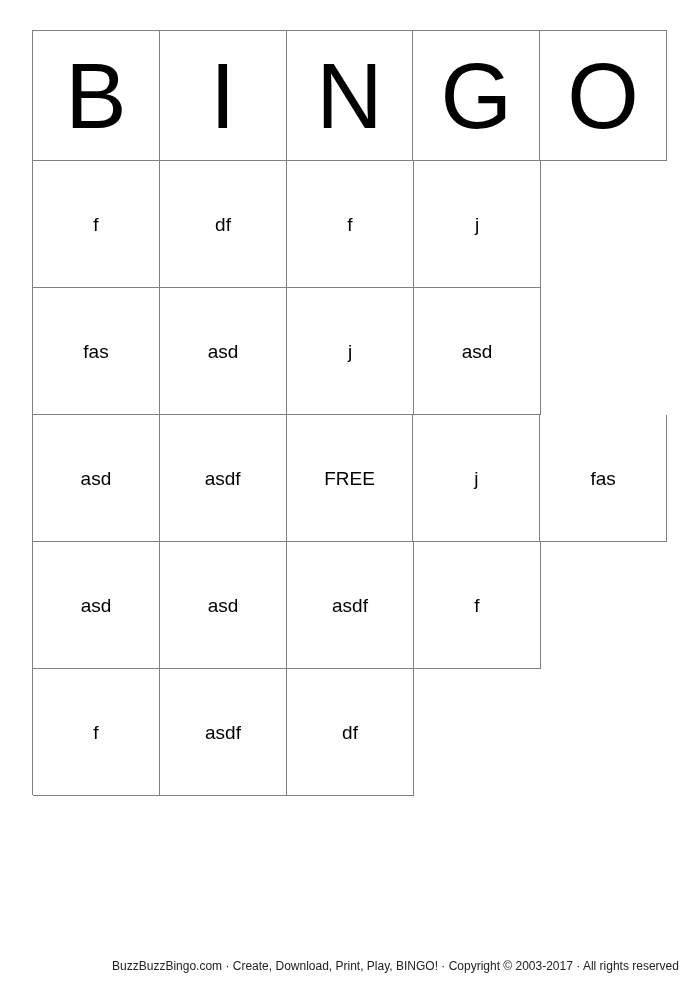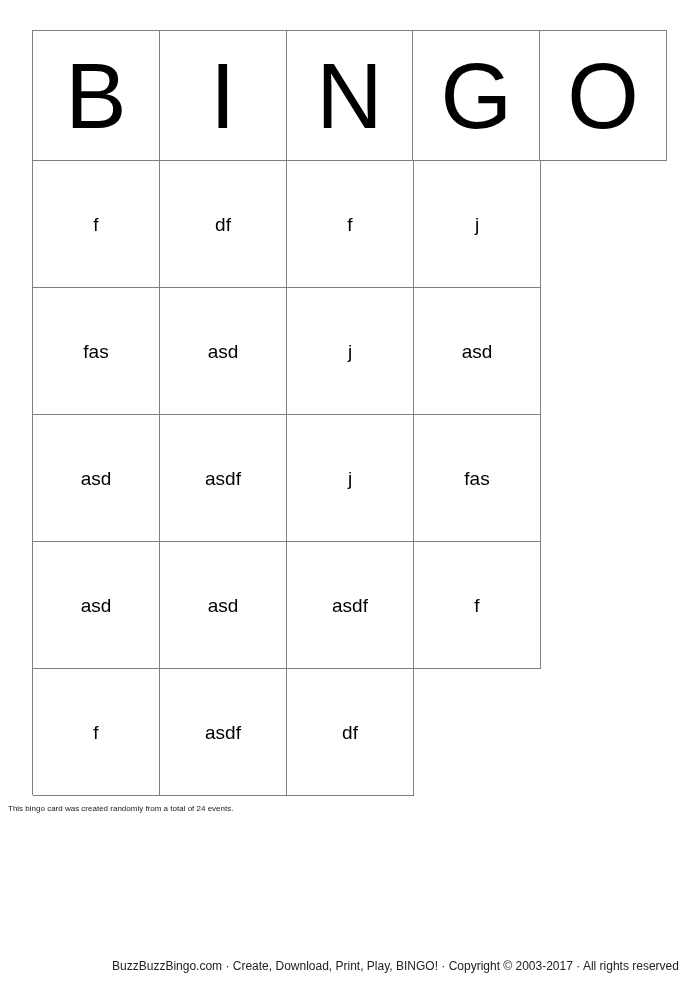--- a/index.html
+++ b/index.html
@@ -157,20 +157,23 @@
     </div>
 
     <div class="grid-row data-row">
       <div class="cell">
         <span class="cell-text">asd</span>
       </div>
       <div class="cell">
         <span class="cell-text">asdf</span>
       </div>
       <div class="cell">
+        <span class="cell-text">FREE</span>
+      </div>
+      <div class="cell">
         <span class="cell-text">j</span>
       </div>
       <div class="cell">
         <span class="cell-text">fas</span>
       </div>
     </div>
 
     <div class="grid-row data-row">
       <div class="cell">
         <span class="cell-text">asd</span>
@@ -194,20 +197,19 @@
         <span class="cell-text">asdf</span>
       </div>
       <div class="cell">
         <span class="cell-text">df</span>
       </div>
     </div>
 
   </div>
 
   <div class="caption">
-    <div>This bingo card was created randomly from a total of 24 events.</div>
   </div>
 
   <div class="footer">
     <span>BuzzBuzzBingo.com · Create, Download, Print, Play, BINGO! · Copyright © 2003-2017 · All rights reserved</span>
   </div>
 
 </div>
 
 </body></html>

